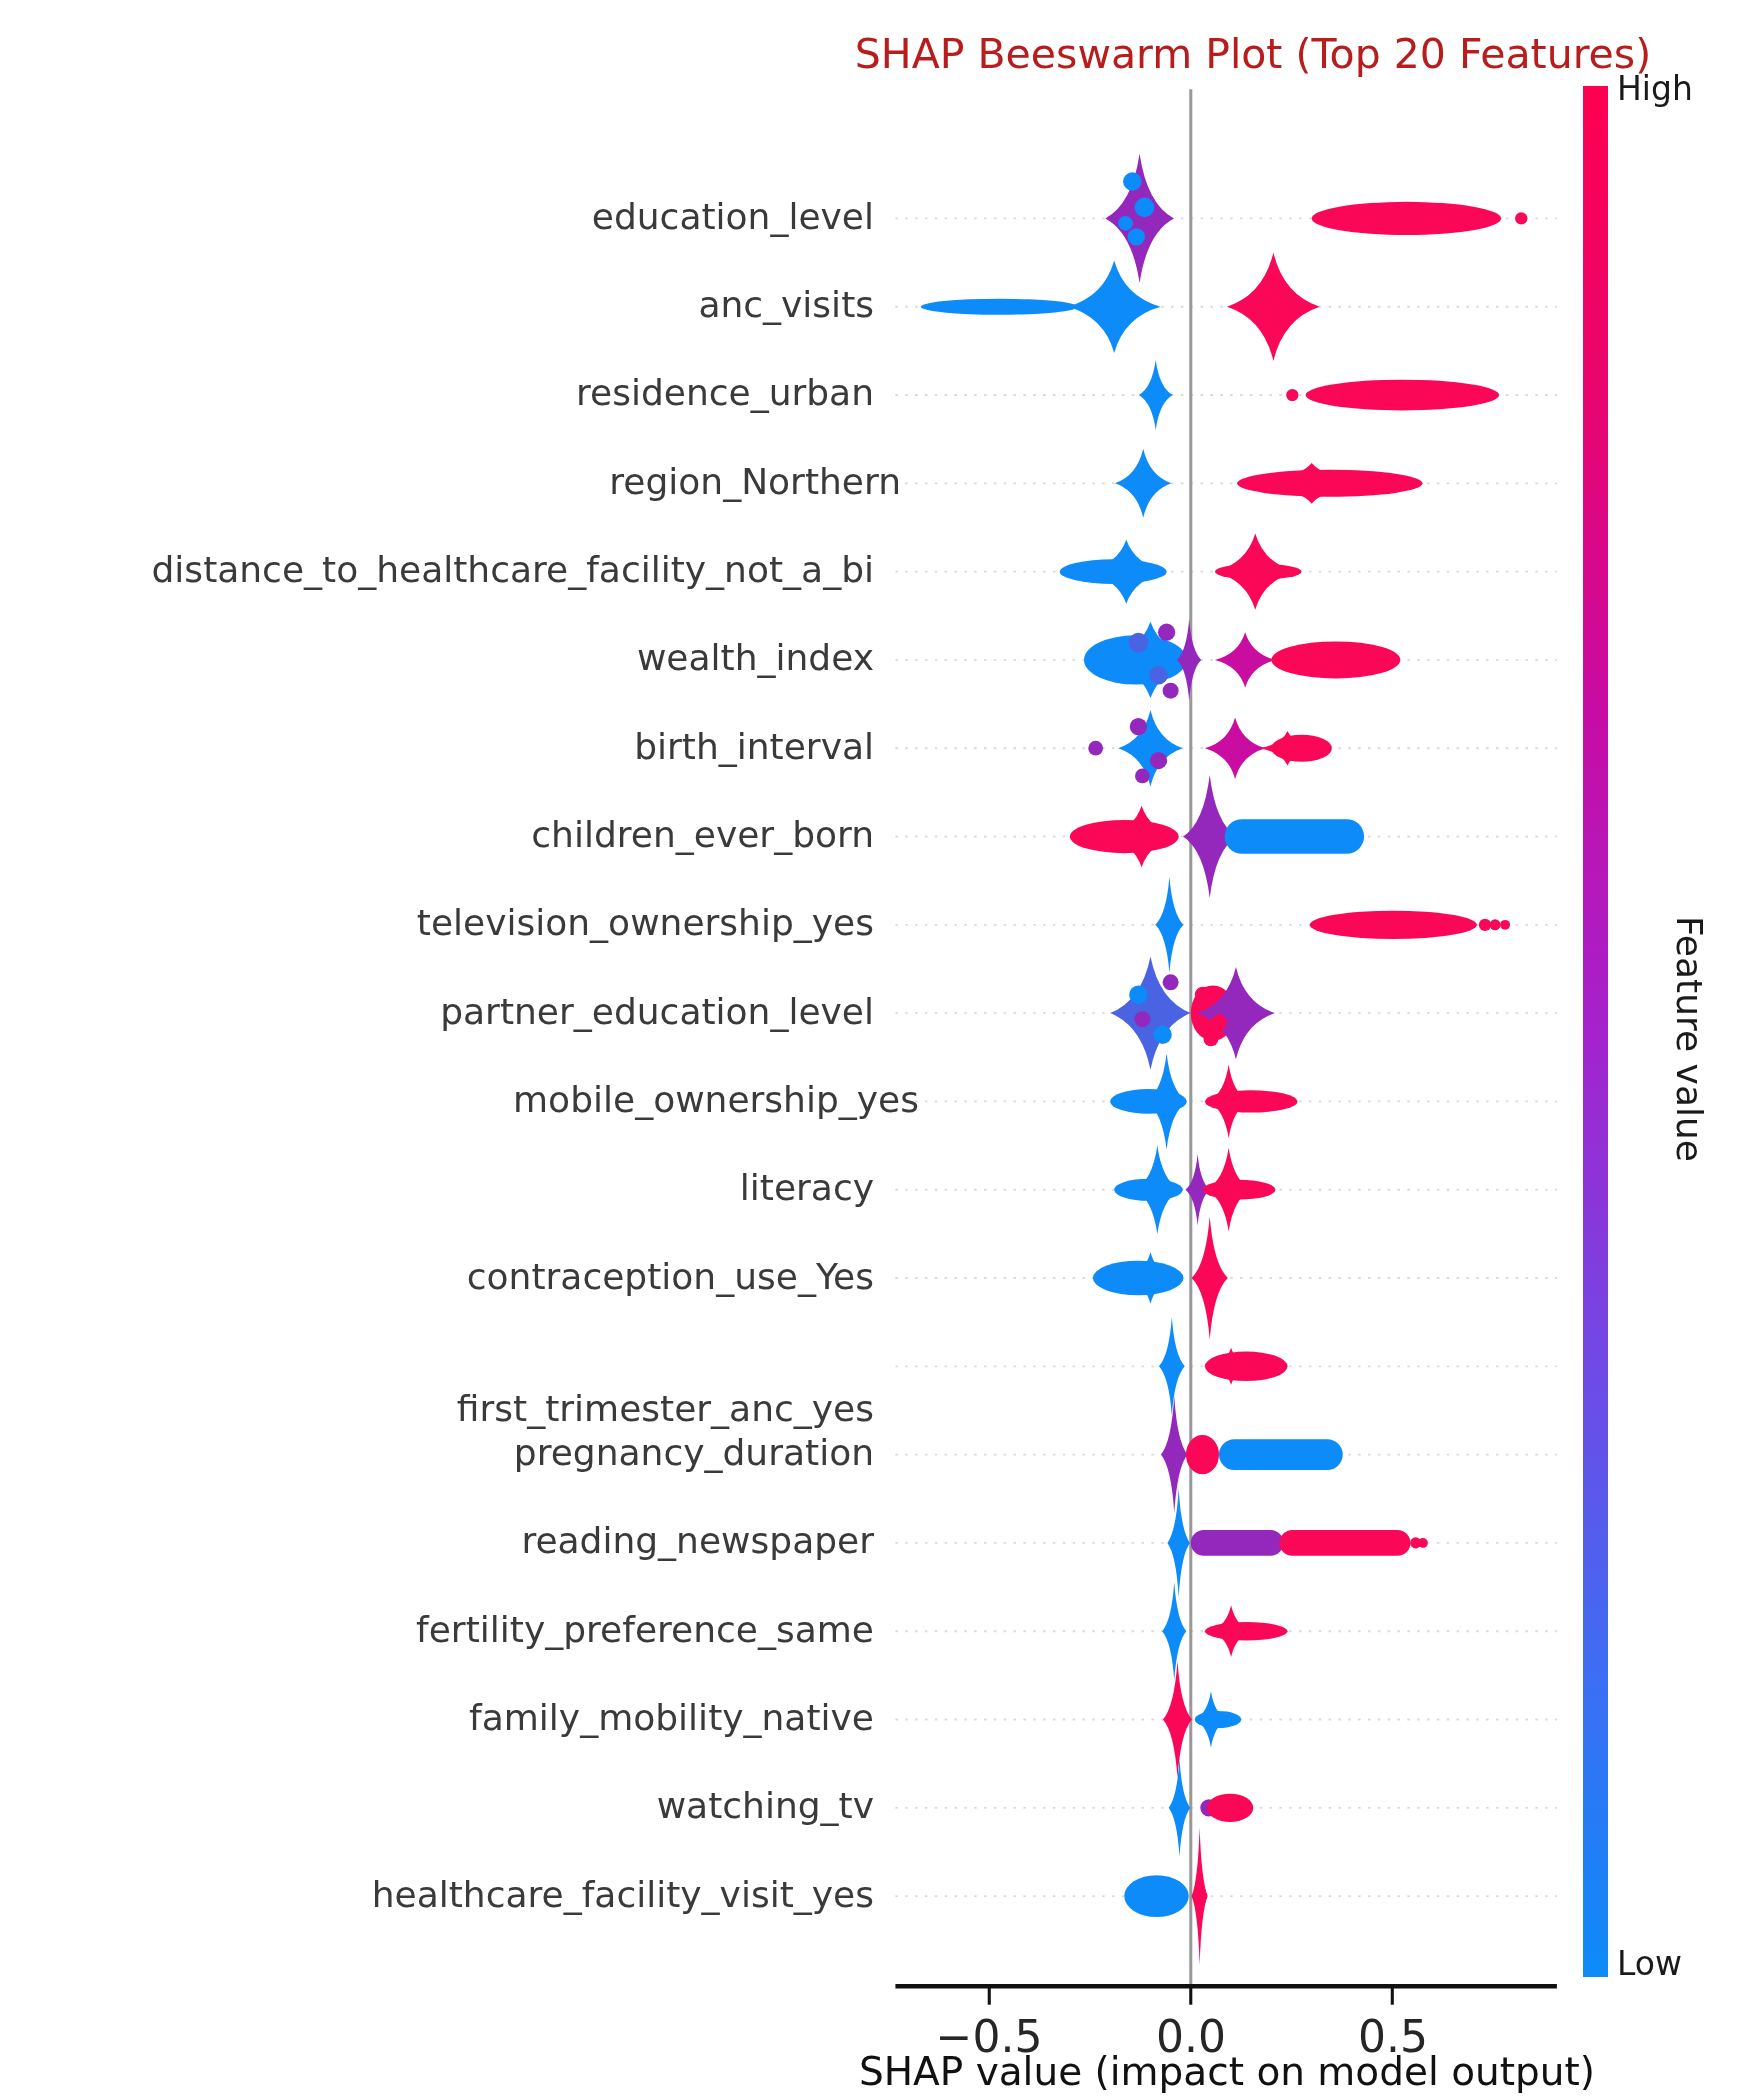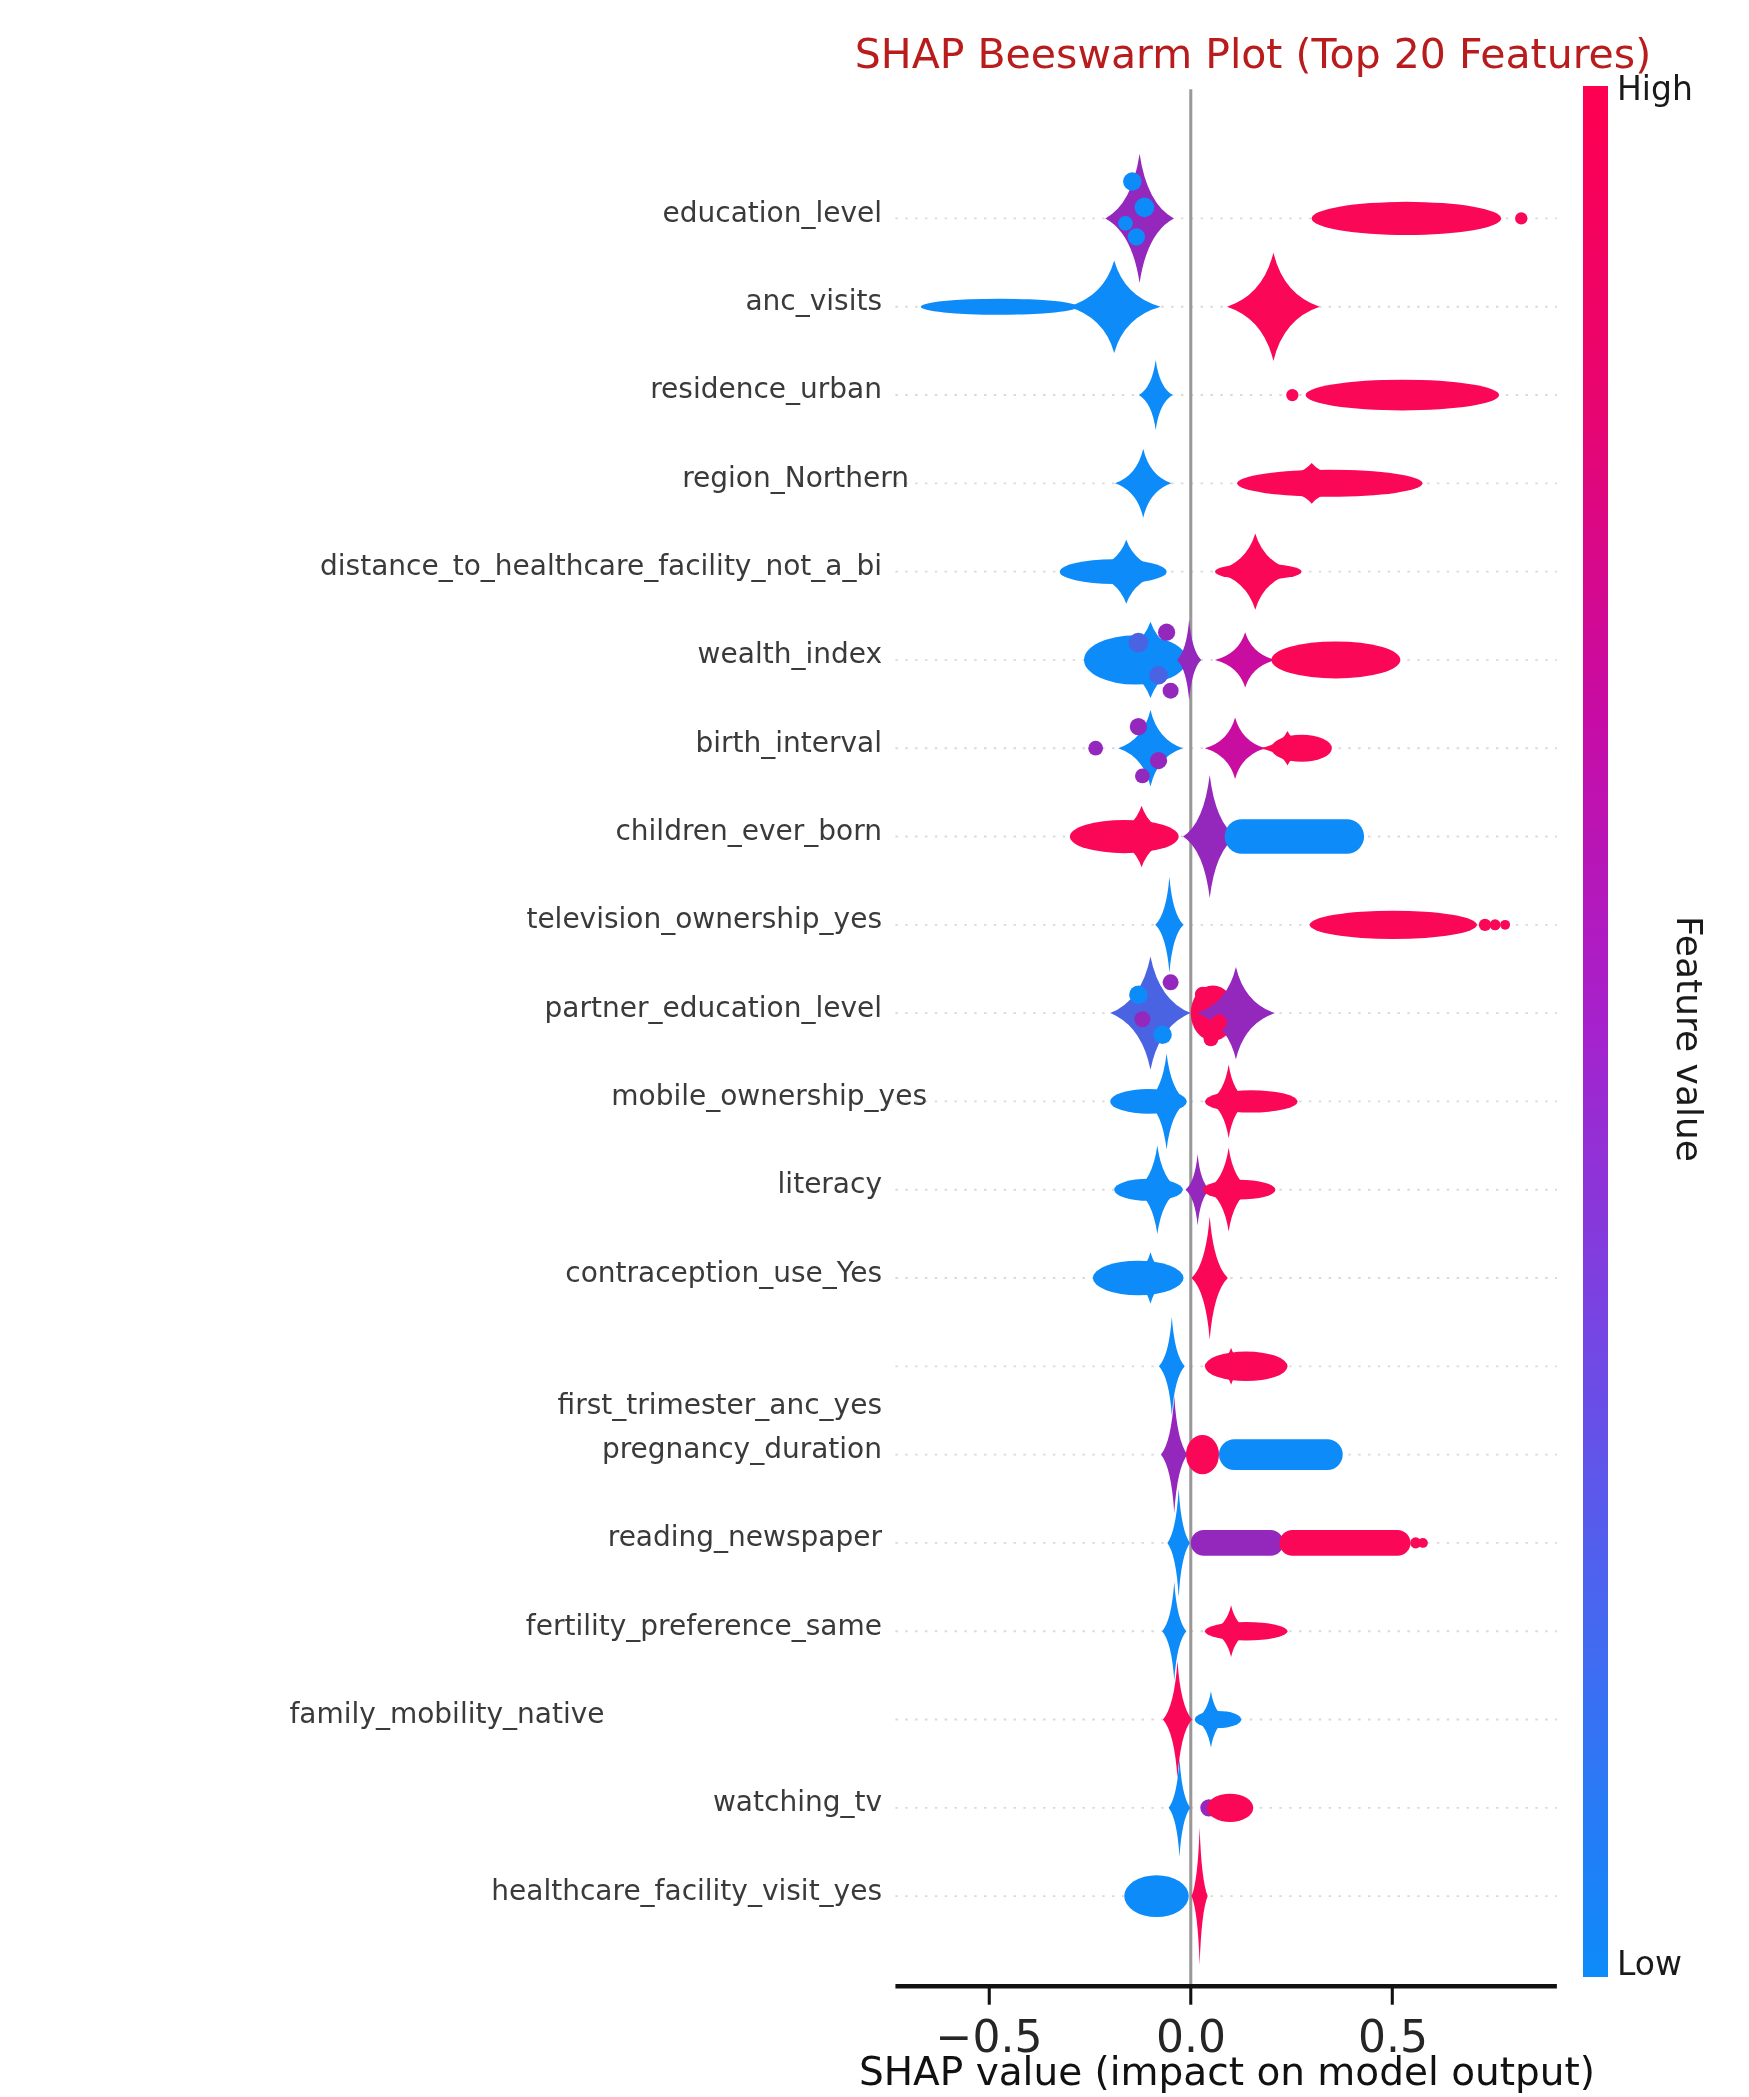--- a/index.html
+++ b/index.html
@@ -1,22 +1,22 @@
 <!DOCTYPE html>
 <html style="font-size:9.8px"><head>
 <meta charset="utf-8">
 <style>
   html,body{margin:0;padding:0;}
   body{width:1749px;height:2097px;background:#ffffff;position:relative;overflow:hidden;
        font-family:"DejaVu Sans","Liberation Sans",sans-serif;}
   #chart-title{position:absolute;top:29.5px;left:1253px;transform:translateX(-50%);
        font-size:41px;color:#b91c1c;white-space:nowrap;}
   #plot-svg{position:absolute;left:0;top:0;}
-  .feature-label{position:absolute;left:12px;width:870px;text-align:right;
-       font-size:28px;color:#3a3a3a;white-space:nowrap;}
+  .feature-label{position:absolute;left:4px;width:870px;text-align:right;
+       font-size:36px;color:#3a3a3a;white-space:nowrap;}
   .tick-label{position:absolute;width:148px;text-align:center;top:2011px;
        font-size:44px;color:#262626;}
   #x-axis-label{position:absolute;top:2049px;left:1227px;transform:translateX(-50%);
        font-size:39px;color:#111;white-space:nowrap;}
   #colorbar{position:absolute;left:1583px;top:86px;width:25px;height:1891px;}
   #colorbar-high{position:absolute;left:1617px;top:69px;font-size:33px;color:#1a1a1a;}
   #colorbar-low{position:absolute;left:1617px;top:1944px;font-size:33px;color:#1a1a1a;}
   #colorbar-title{position:absolute;left:1689px;top:1039px;font-size:36px;color:#1a1a1a;
        transform:translate(-50%,-50%) rotate(90deg);white-space:nowrap;}
 </style>
@@ -154,21 +154,21 @@
     <div class="feature-label" style="top: 814px;">children_ever_born</div>
     <div class="feature-label" style="top: 902px;">television_ownership_yes</div>
     <div class="feature-label" style="top: 991px;">partner_education_level</div>
     <div class="feature-label" style="top: 1079px; margin-left: 45px;">mobile_ownership_yes</div>
     <div class="feature-label" style="top: 1167px;">literacy</div>
     <div class="feature-label" style="top: 1256px;">contraception_use_Yes</div>
     <div class="feature-label" style="top: 1344px; margin-top: 44px;">first_trimester_anc_yes</div>
     <div class="feature-label" style="top: 1432px;">pregnancy_duration</div>
     <div class="feature-label" style="top: 1520px;">reading_newspaper</div>
     <div class="feature-label" style="top: 1609px;">fertility_preference_same</div>
-    <div class="feature-label" style="top: 1697px; text-align: center;">family_mobility_native</div>
+    <div class="feature-label" style="top: 1697px;">family_mobility_native</div>
     <div class="feature-label" style="top: 1785px;">watching_tv</div>
     <div class="feature-label" style="top: 1874px;">healthcare_facility_visit_yes</div>
   </div>
 
 <div id="tick-labels">
     <div class="tick-label" style="left: 915px;">−0.5</div>
     <div class="tick-label" style="left: 1117px;">0.0</div>
     <div class="tick-label" style="left: 1319px;">0.5</div>
   </div>
 

